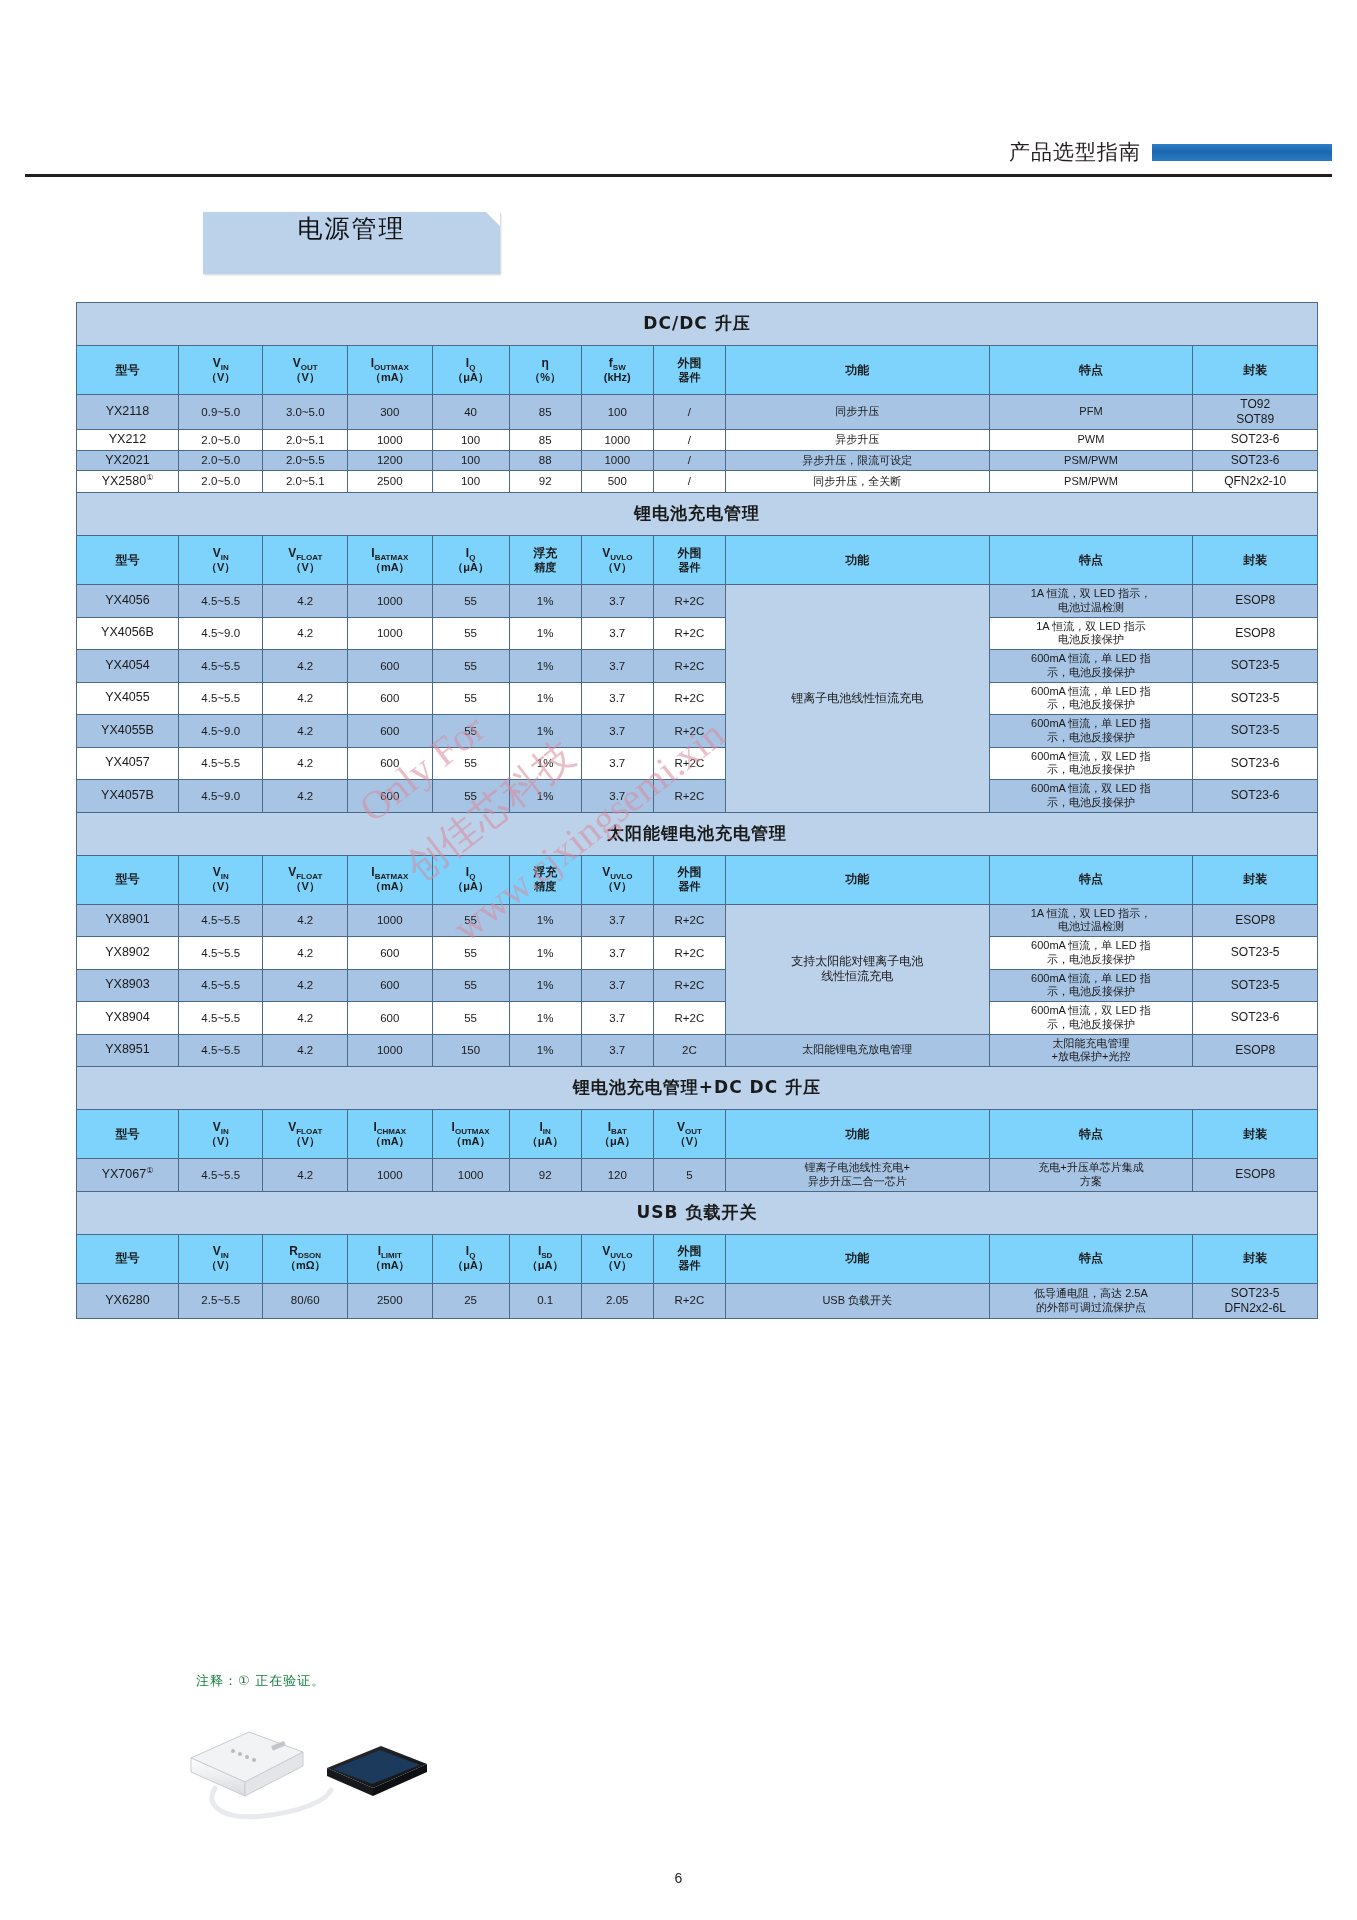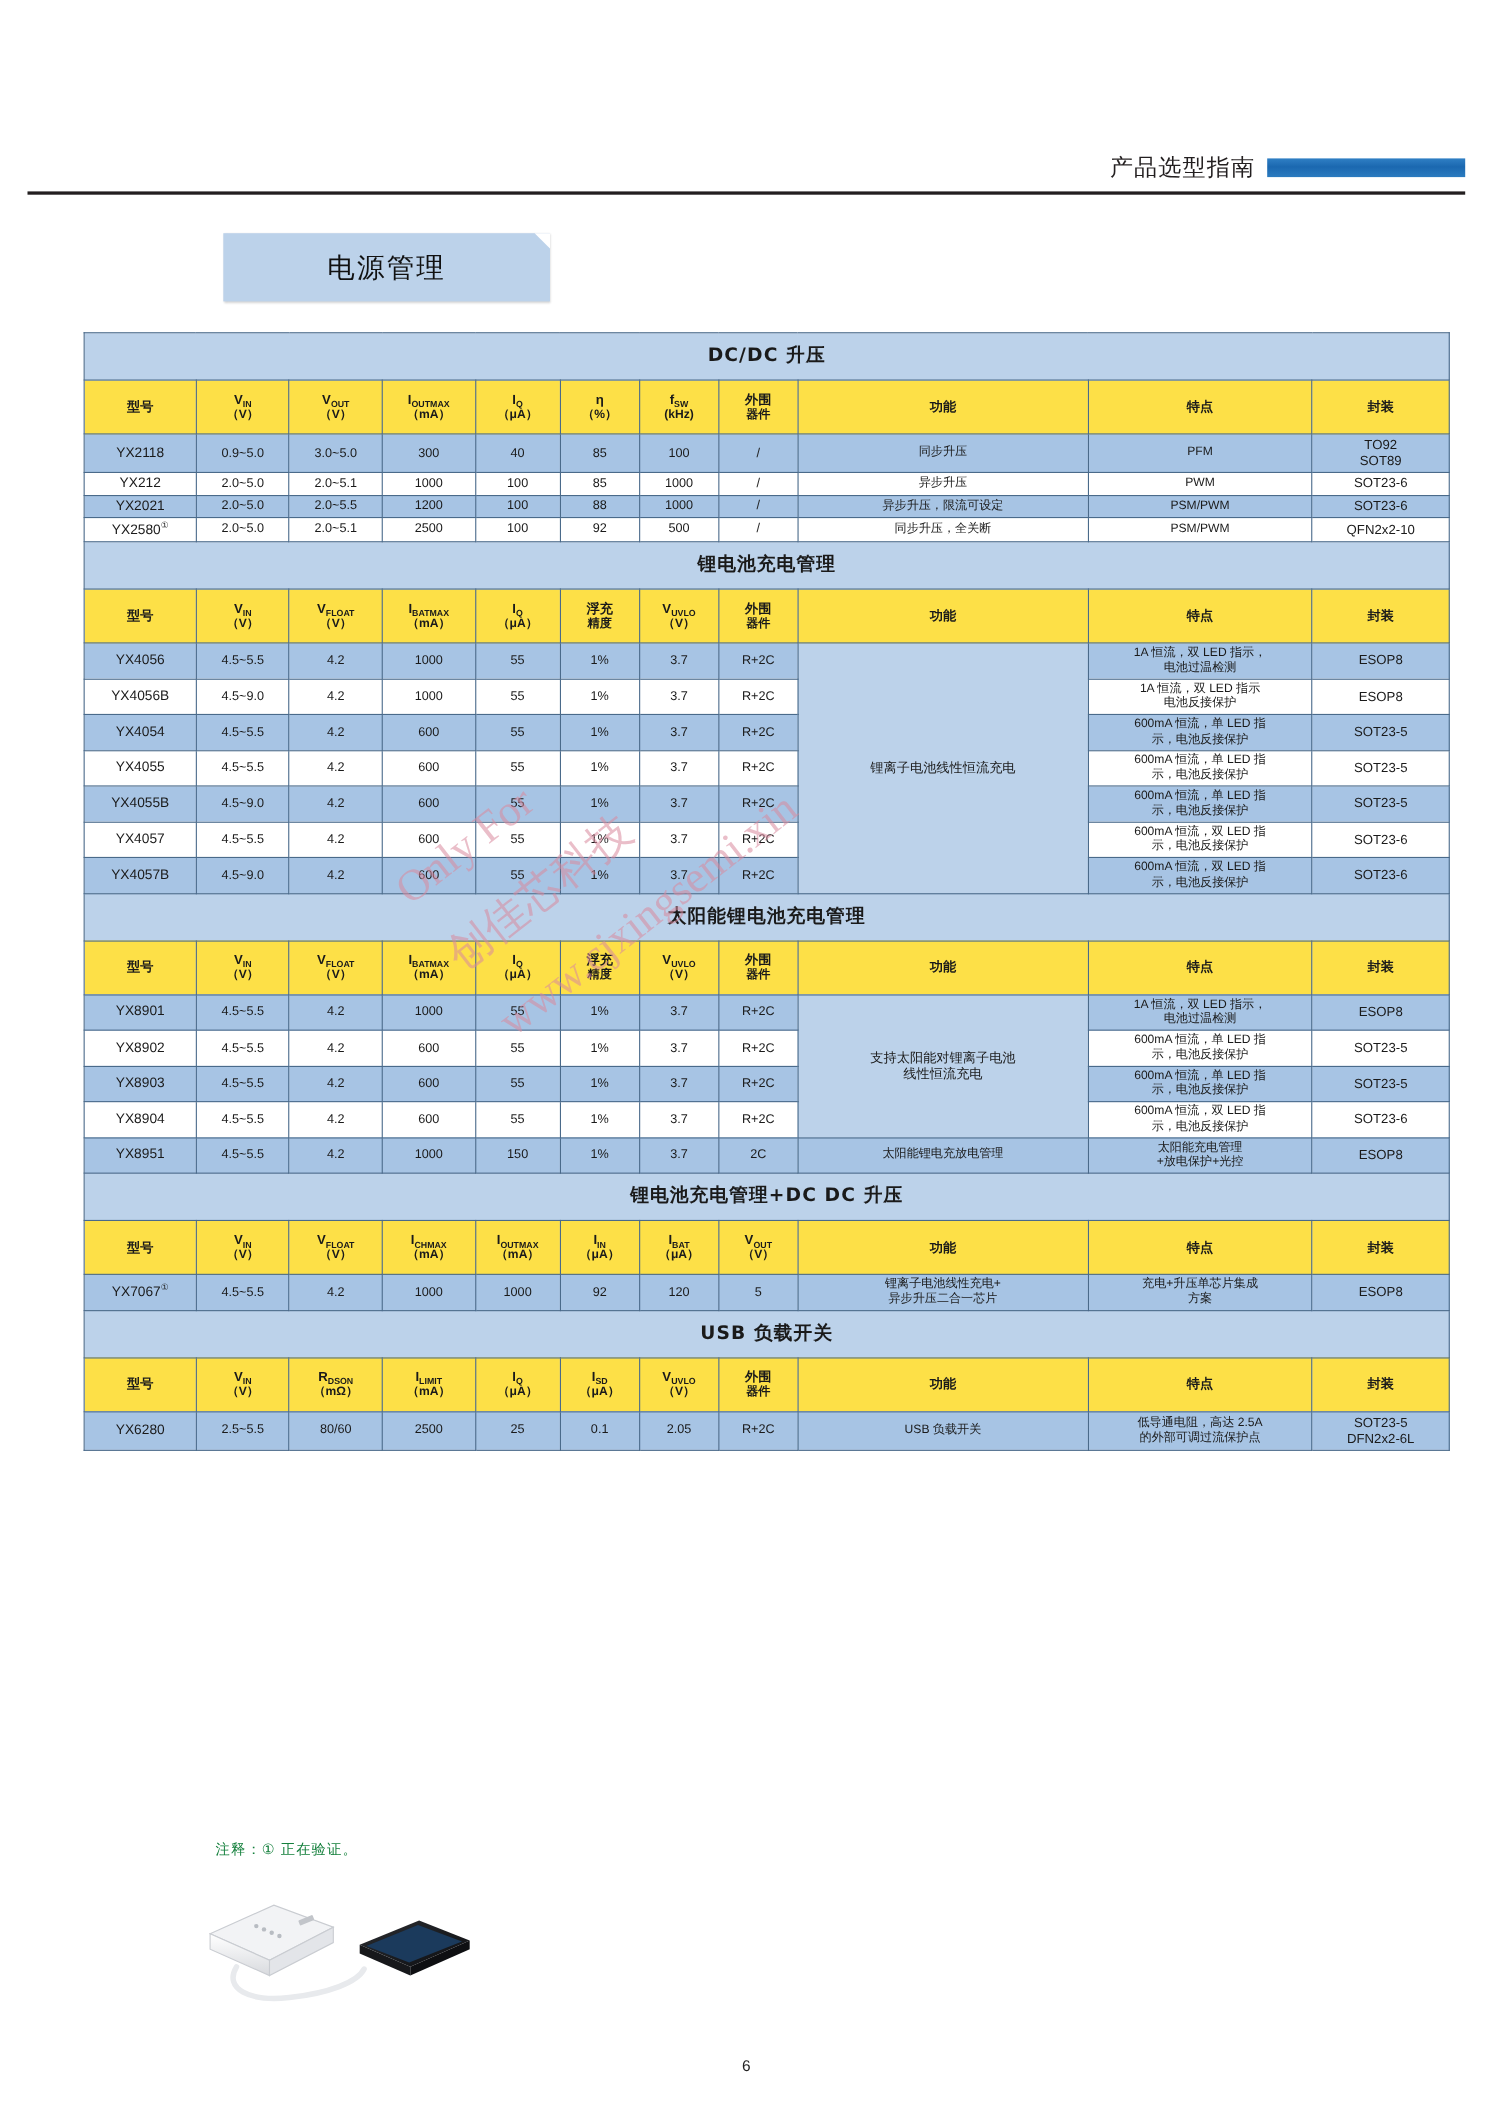--- a/index.html
+++ b/index.html
@@ -28,21 +28,21 @@
     background:linear-gradient(to bottom,#2f7fc4 0%,#1b68b0 45%,#2a7bbf 100%);
   }
   .header-rule{
     position:absolute;left:25px;top:36px;width:1307px;height:3px;background:#231f20;
   }
 
   
   .title-card{
     position:absolute;left:203px;top:212px;width:297px;height:62px;
     background:#bcd2ea;
-    display:flex;align-items:center;justify-content:center;
+    display:flex;align-items:flex-start;justify-content:center;
     box-shadow:1px 1px 2px rgba(0,0,0,0.18);
   }
   .title-card:after{
     content:"";position:absolute;right:0;top:0;
     border-top:14px solid #ffffff;border-left:14px solid transparent;
   }
   .title-card span{
     font-size:25px;color:#111;letter-spacing:2px;
     font-family:"DejaVu Sans","Liberation Sans",sans-serif;
   }
@@ -77,21 +77,21 @@
 
   .sec{
     background:#bcd2ea;
     height:38px;
     font-size:17px;font-weight:bold;
     color:#111;letter-spacing:1px;
     font-family:"DejaVu Sans","Liberation Sans",sans-serif;
     border:1px solid #4a6a8a !important;
   }
   .hdr td{
-    background:#fde047;
+    background:#7dd3fc;
     font-weight:bold;font-size:12px;
     height:44px;color:#111;
     border:1px solid #b45a18;
   }
   .hdr .sub{font-size:11px;font-weight:bold;display:block}
   .hdr sub{font-size:8px;font-weight:bold;line-height:0}
   .rowA td{background:#a7c4e4;}
   .rowB td{background:#ffffff;}
   .merged{background:#bcd2ea !important;font-size:12px;}
   td.small{font-size:11px;}

